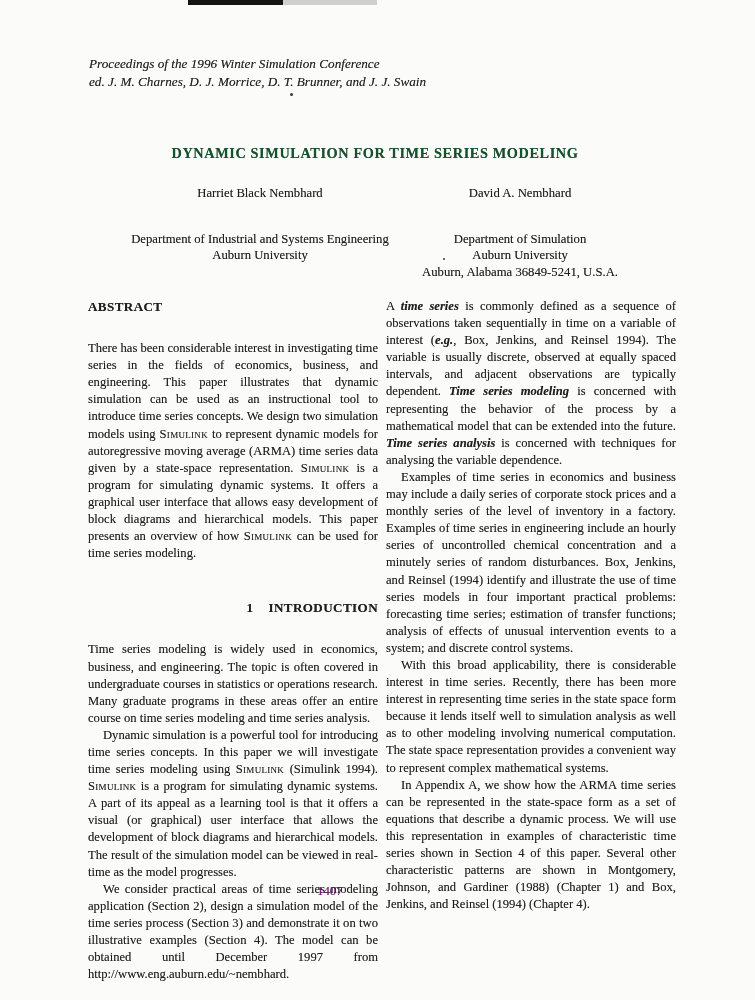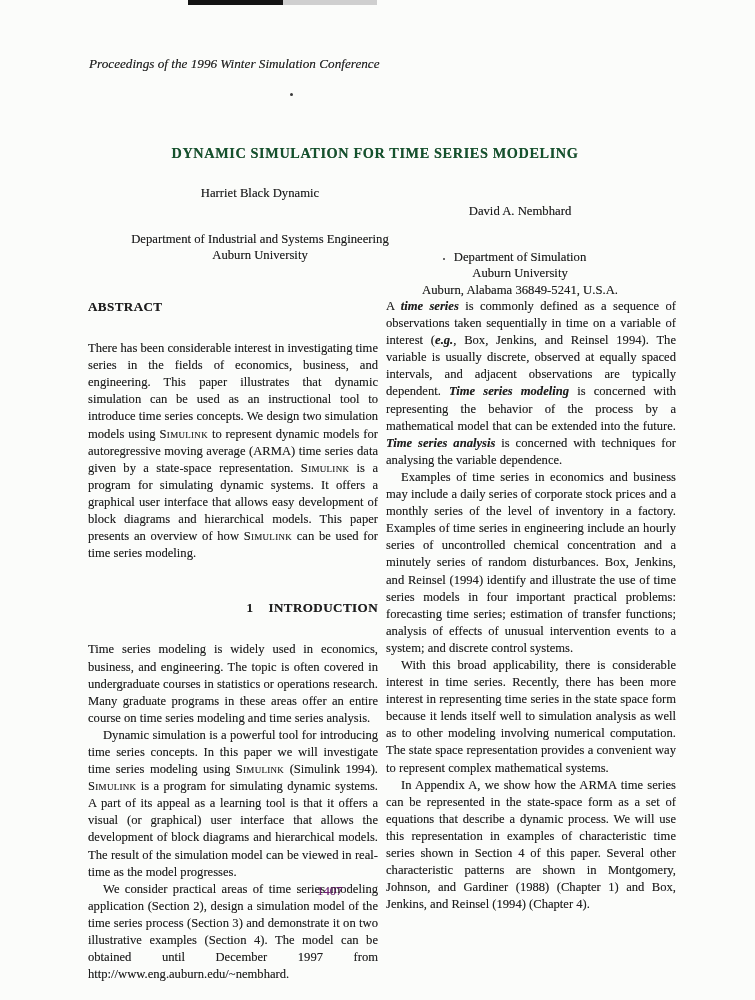--- a/index.html
+++ b/index.html
@@ -68,21 +68,21 @@
   .author-block {
     position: absolute;
     top: 185px;
     width: 312px;
     text-align: center;
     font-size: 12.7px;
     line-height: 16.5px;
     text-shadow: 0 0 0.5px rgba(20,20,20,0.45);
   }
   .author-left  { left: 104px; }
-  .author-right { left: 364px; margin-top: 18px; }
+  .author-right { left: 364px; }
   .author-name { margin-bottom: 29px; }
   .affil div { line-height: 16.6px; }
 
   .columns {
     position: absolute;
     left: 88px; top: 298px;
     width: 592px;
     display: flex;
     gap: 8px;
   }
@@ -121,26 +121,27 @@
 
 <div class="page">
 
   <div class="topbar-black"></div>
   <div class="topbar-gray"></div>
   <div class="speck speck-1"></div>
   <div class="speck speck-2"></div>
 
   <div class="proc-header">
     <div>Proceedings of the 1996 Winter Simulation Conference</div>
+    <div>ed. J. M. Charnes, D. J. Morrice, D. T. Brunner, and J. J. Swain</div>
   </div>
 
   <h1 class="title">DYNAMIC SIMULATION FOR TIME SERIES MODELING</h1>
 
   <div class="author-block author-left">
-    <div class="author-name">Harriet Black Dynamic</div>
+    <div class="author-name">Harriet Black Nembhard</div>
     <div class="affil">
       <div>Department of Industrial and Systems Engineering</div>
       <div>Auburn University</div>
     </div>
   </div>
 
   <div class="author-block author-right">
     <div class="author-name">David A. Nembhard</div>
     <div class="affil">
       <div>Department of Simulation</div>

